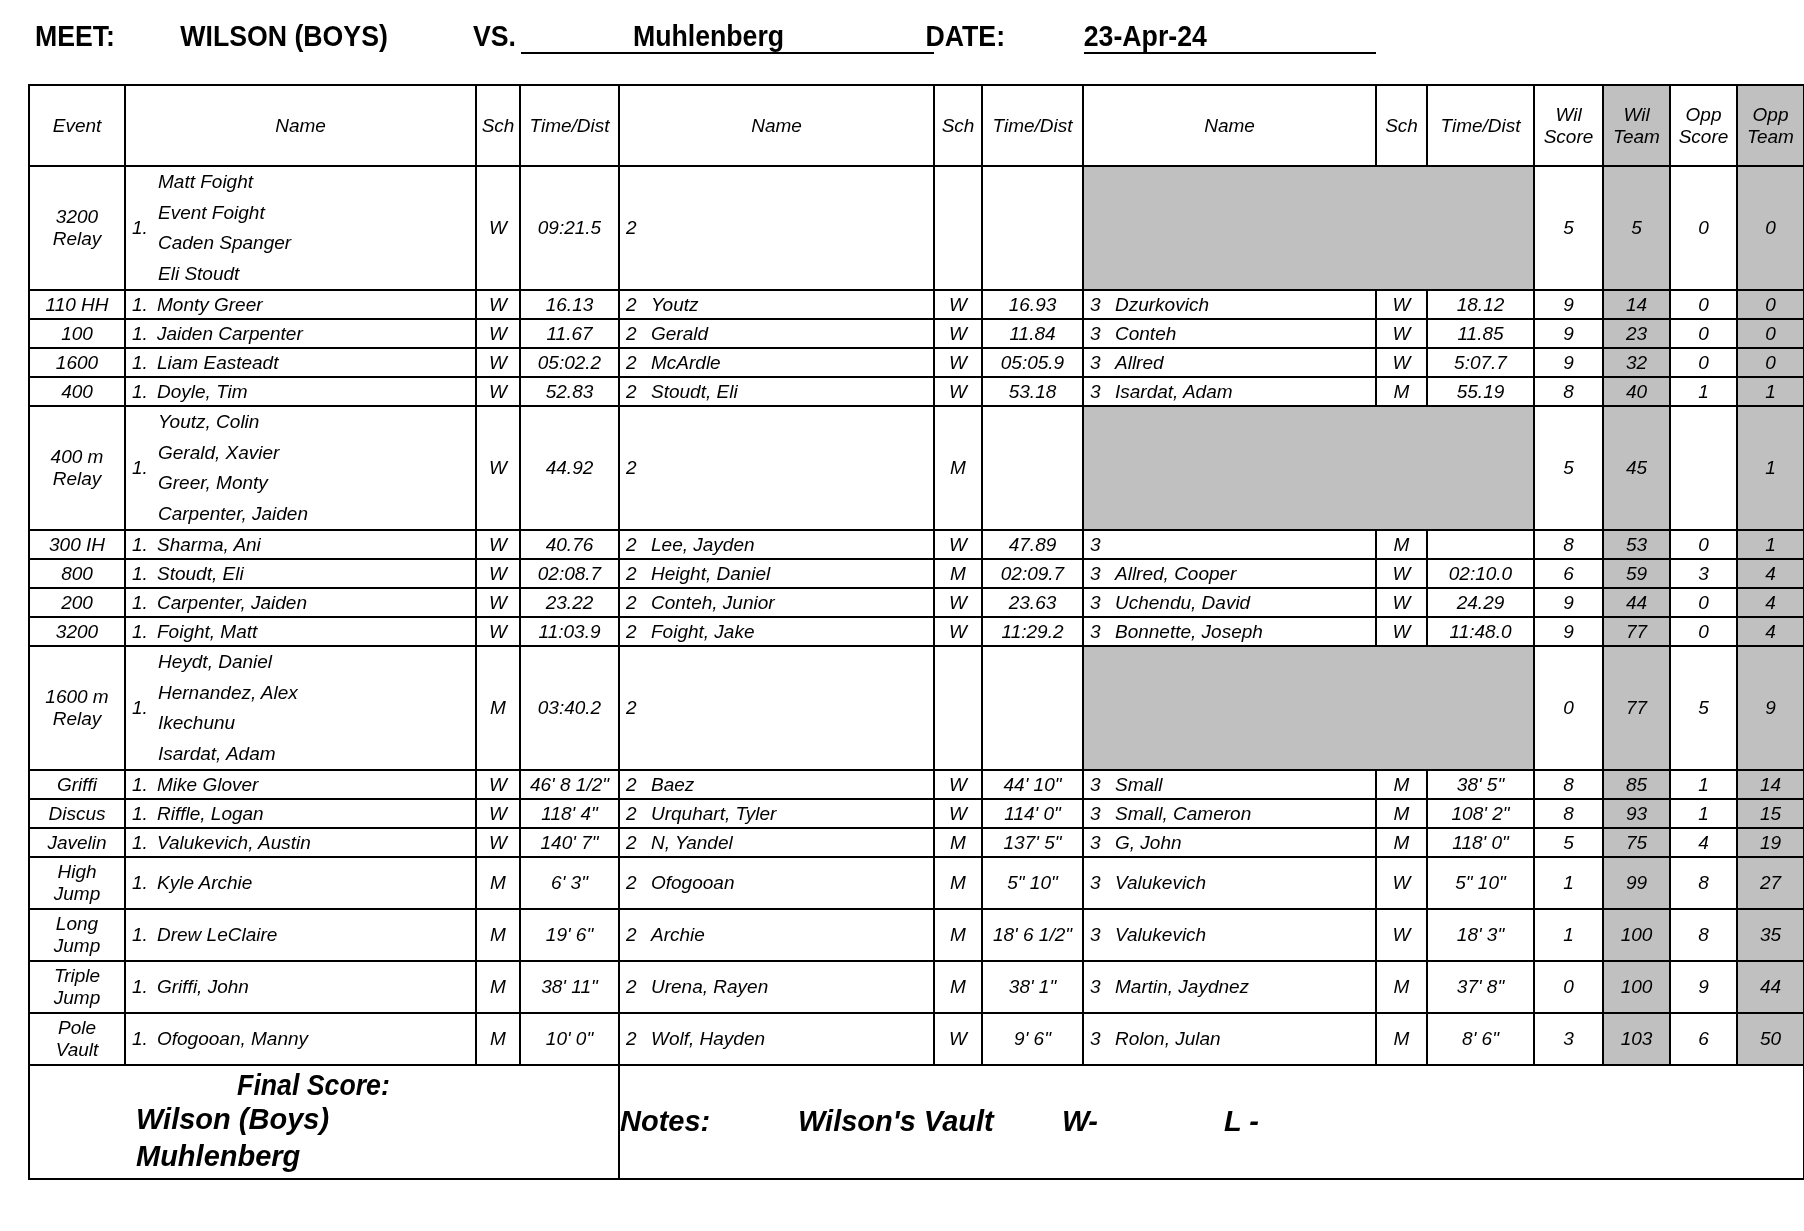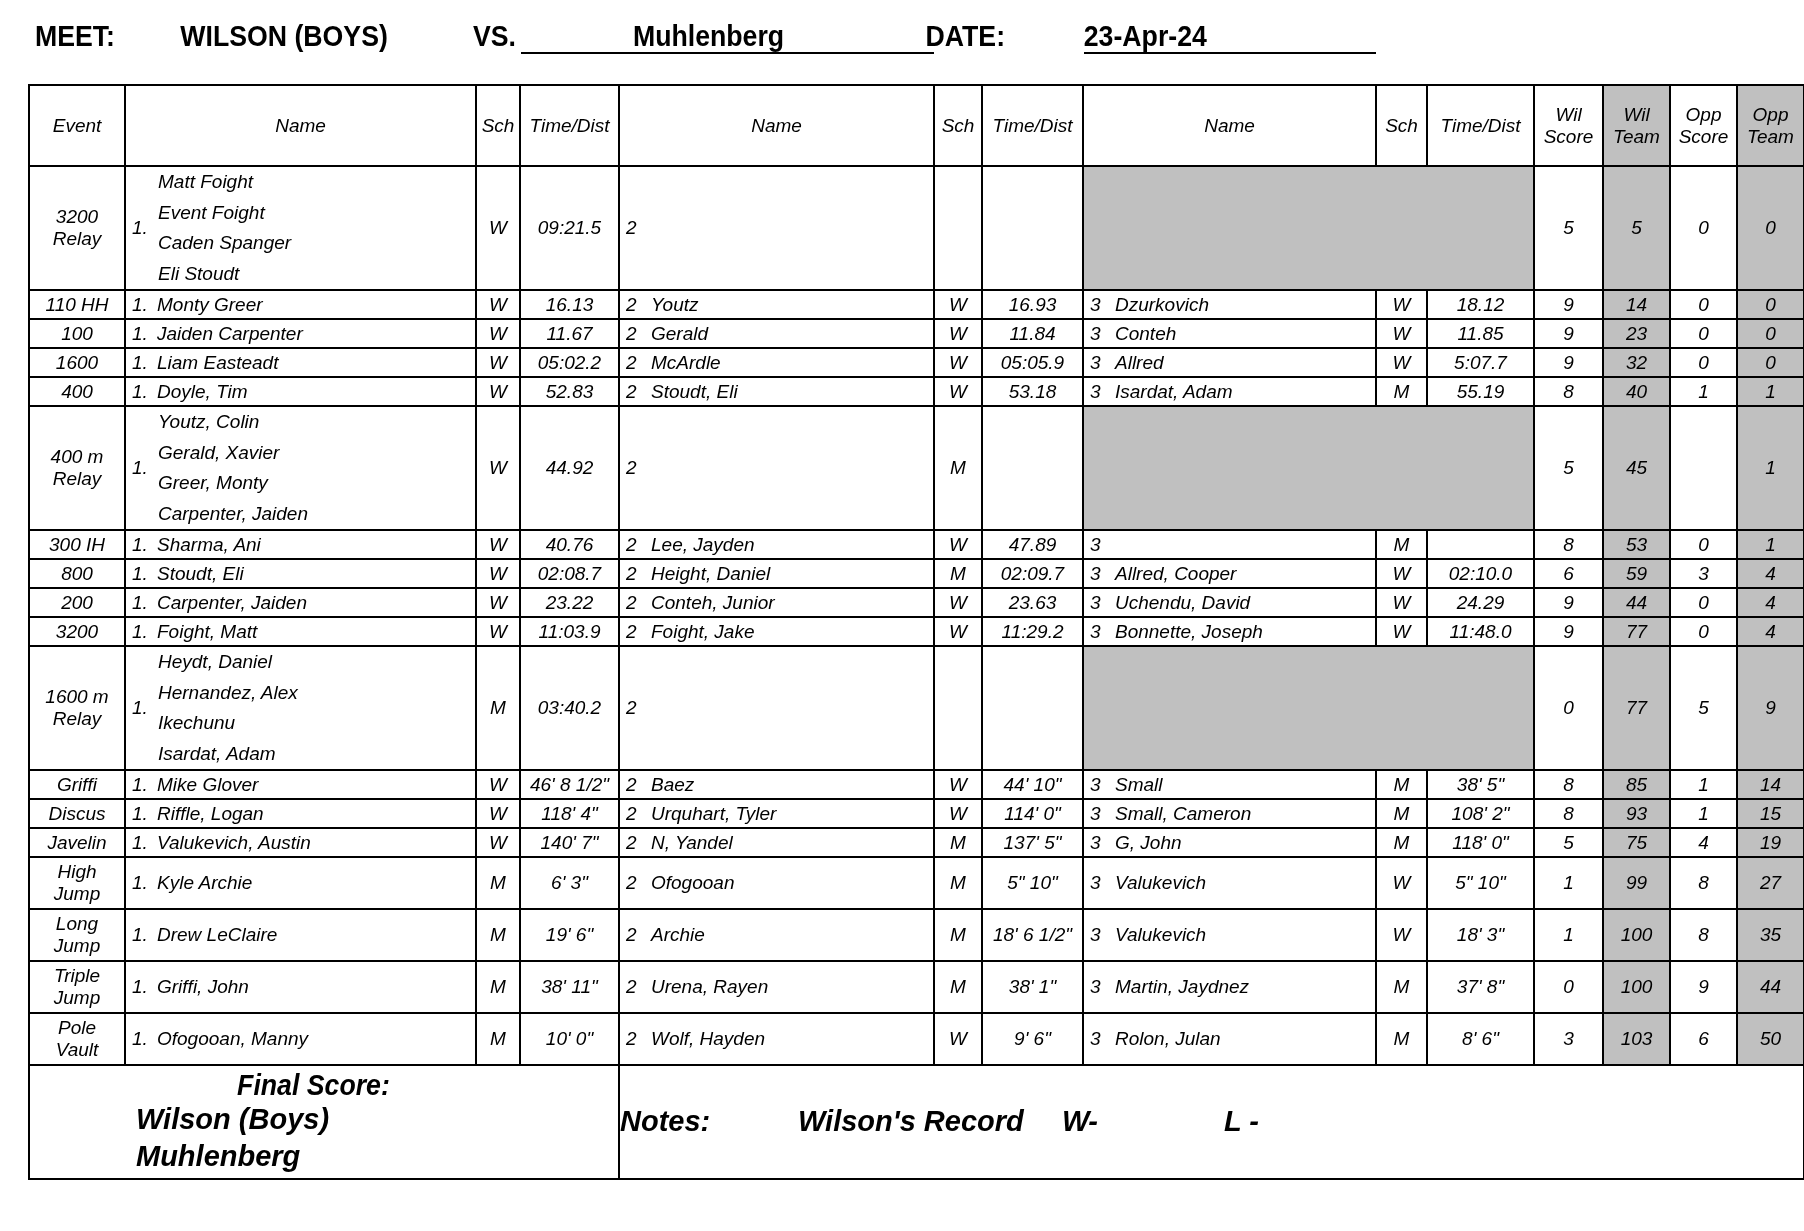--- a/index.html
+++ b/index.html
@@ -429,20 +429,20 @@
 
         </div>
         <div class="fs-line">
           <span style="position:absolute;left:82px;">Muhlenberg</span>
 
         </div>
       </td>
       <td colspan="10" style="">
         <div class="fs-line" style="margin-top:2px;">
           <span style="position:absolute;left:0;">Notes:</span>
-          <span style="position:absolute;left:178px;">Wilson's Record</span>
+          <span style="position:absolute;left:178px;">Wilson's Vault</span>
           <span style="position:absolute;left:442px;">W-</span>
           <span style="position:absolute;left:604px;">L -</span>
         </div>
       </td>
     </tr>
   </tbody>
 </table>
 
 </body></html>

